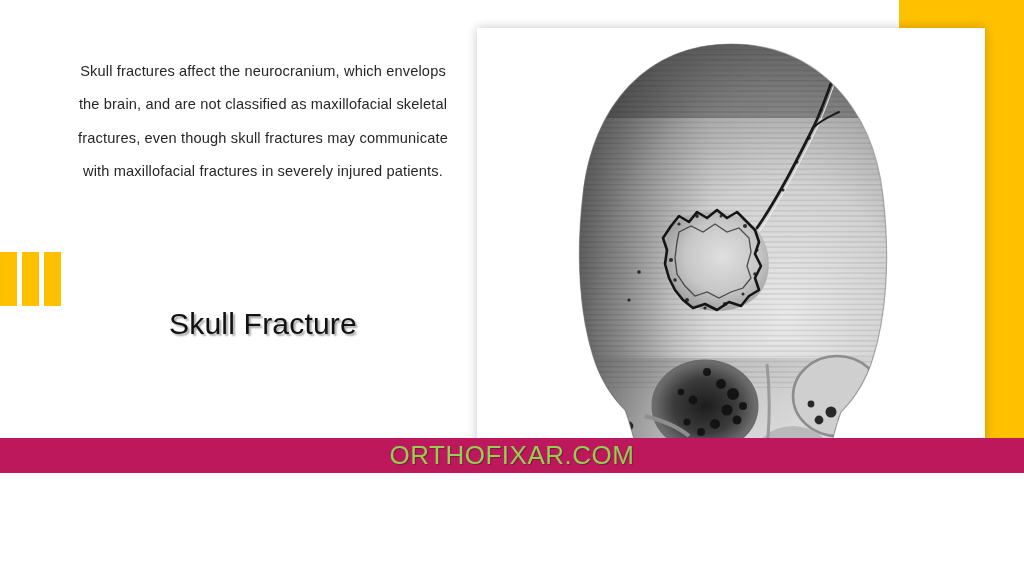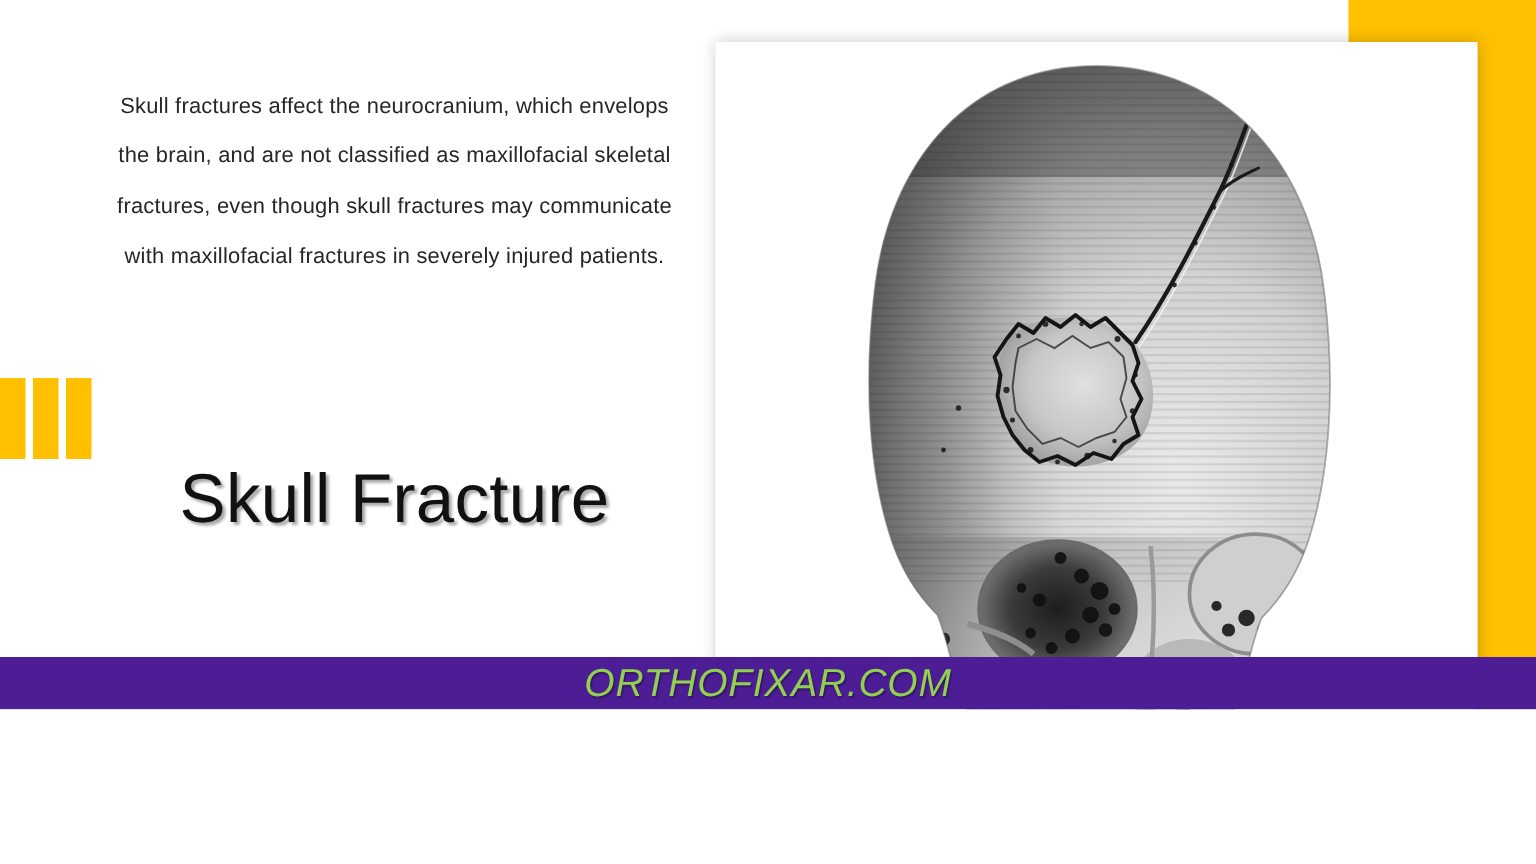--- a/index.html
+++ b/index.html
@@ -77,21 +77,21 @@
     color: #262626;
     text-align: center;
     letter-spacing: 0.15px;
   }
   .slide-title {
     position: absolute;
     left: 72px;
     top: 307px;
     width: 382px;
     margin: 0;
-    font-size: 46px;
+    font-size: 30px;
     font-weight: normal;
     line-height: 1.12;
     color: #111111;
     text-align: center;
     letter-spacing: 0.2px;
     text-shadow: 2px 2px 2px rgba(0,0,0,0.35);
   }
 
   
   .image-panel {
@@ -116,25 +116,24 @@
   }
   .ct-figure svg { display: block; width: 100%; height: 100%; }
 
   
   .footer-bar {
     position: absolute;
     left: 0;
     bottom: 0;
     width: 1024px;
     height: 35px;
-    background: #4c1d95;
+    background: #be185d;
     display: flex;
     align-items: center;
     justify-content: center;
-    font-style: italic;
   }
   .footer-text {
     font-size: 26px;
     letter-spacing: 0.5px;
     color: #92d050;
     text-shadow: 1px 1px 1px rgba(0,0,0,0.30);
     font-family: "Liberation Sans", sans-serif;
   }
 </style>
 </head>

